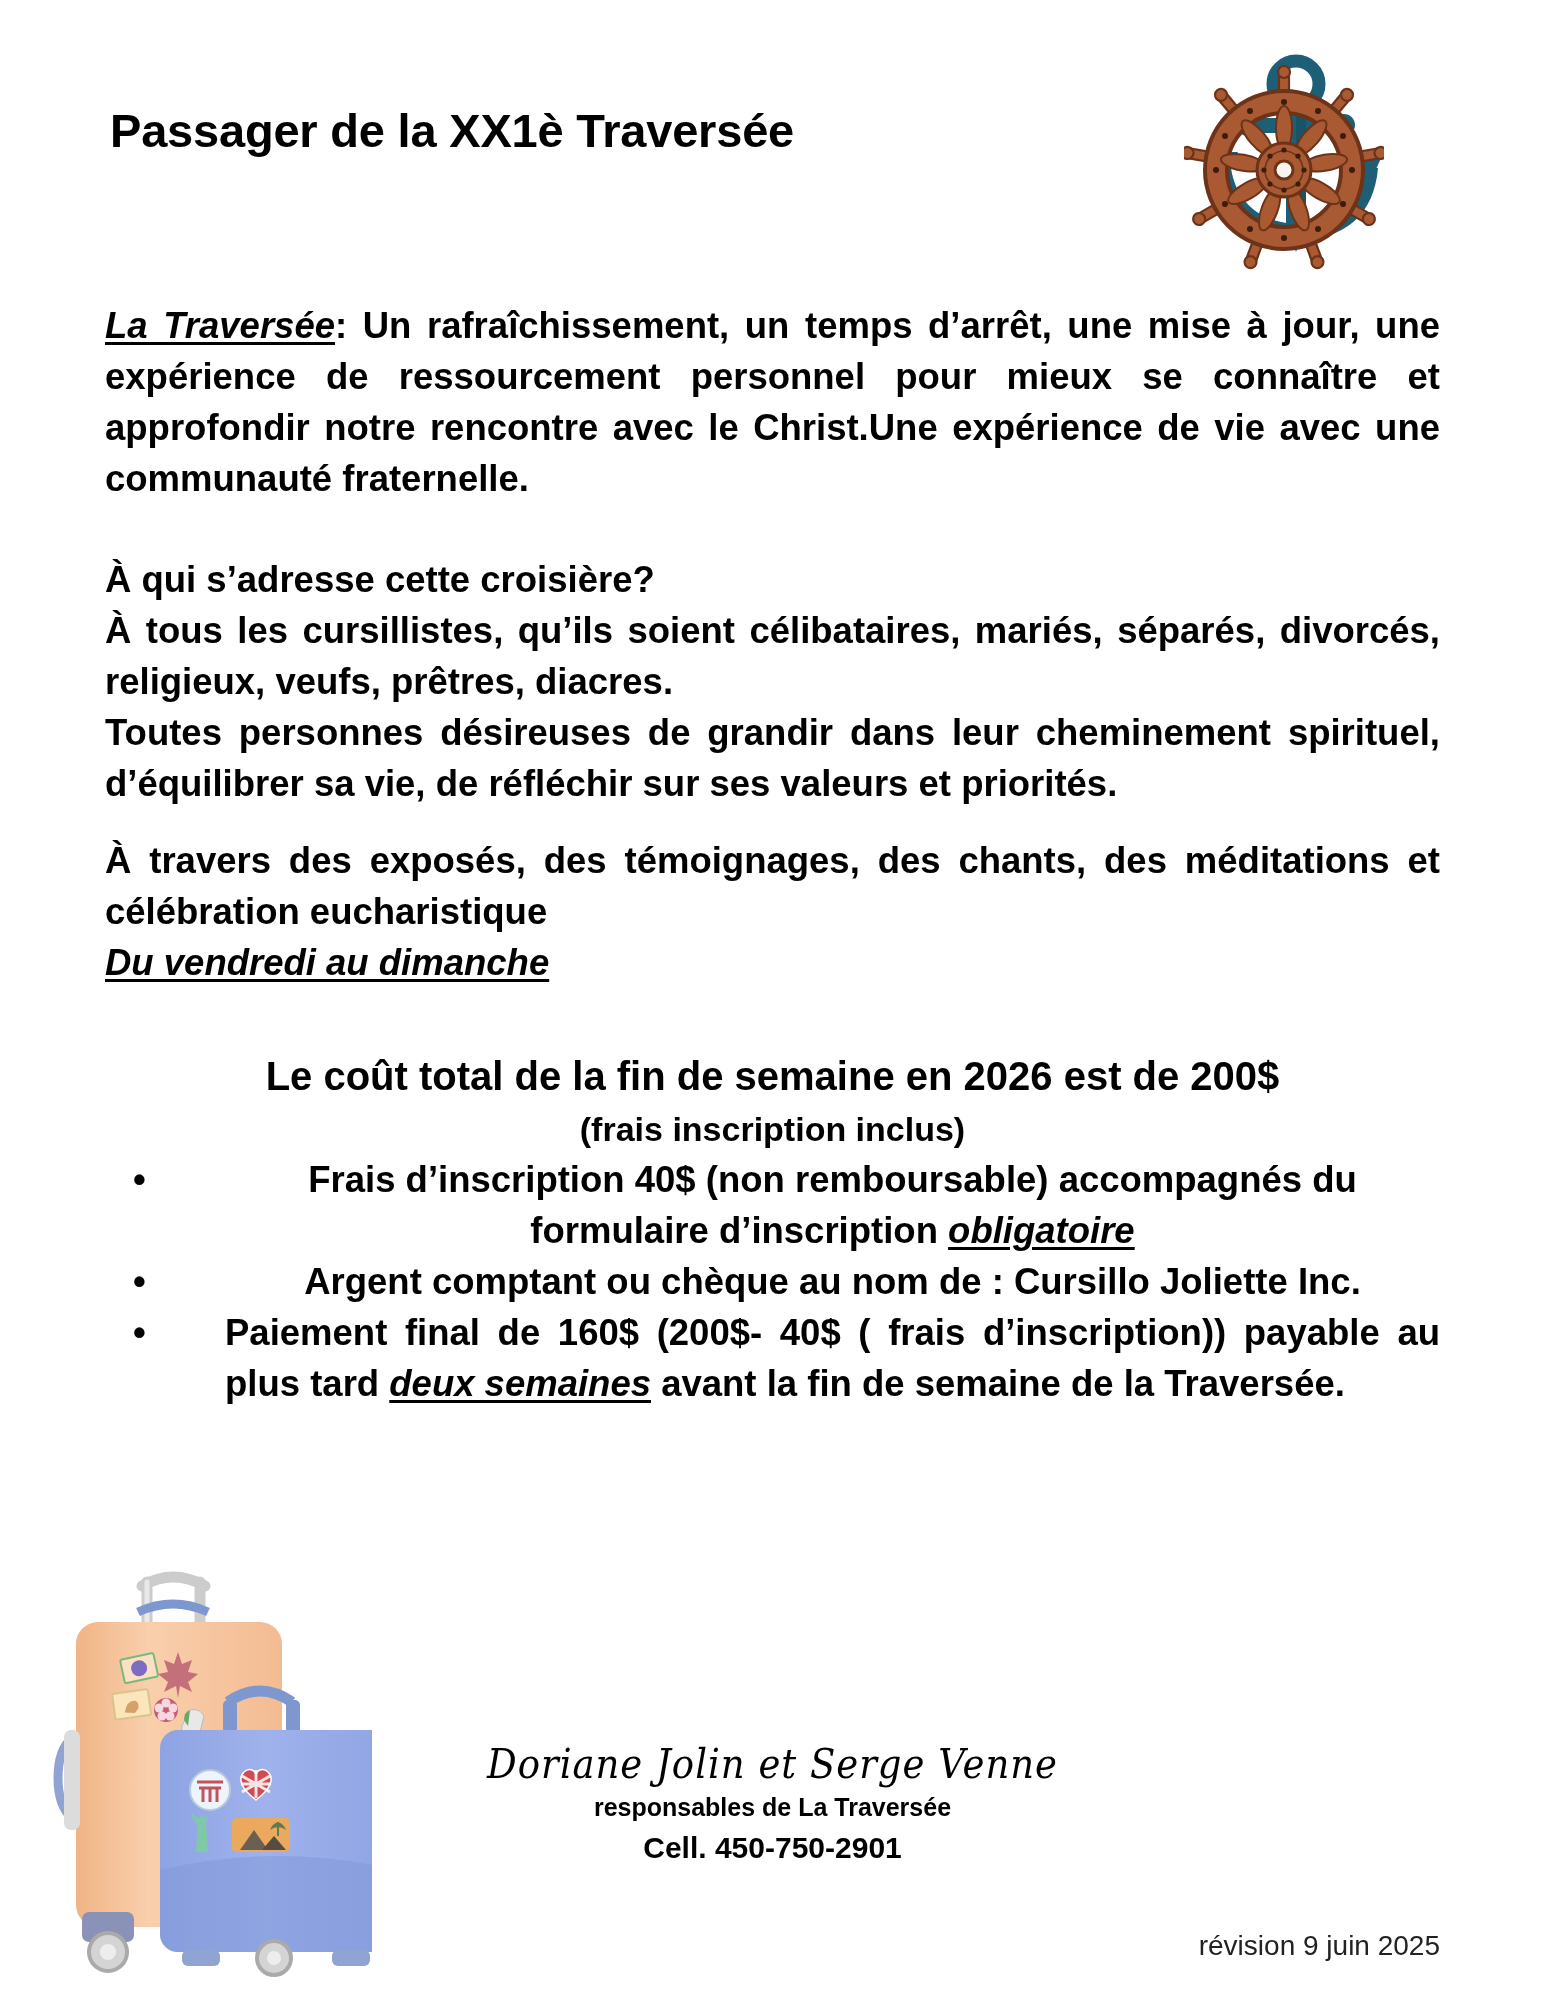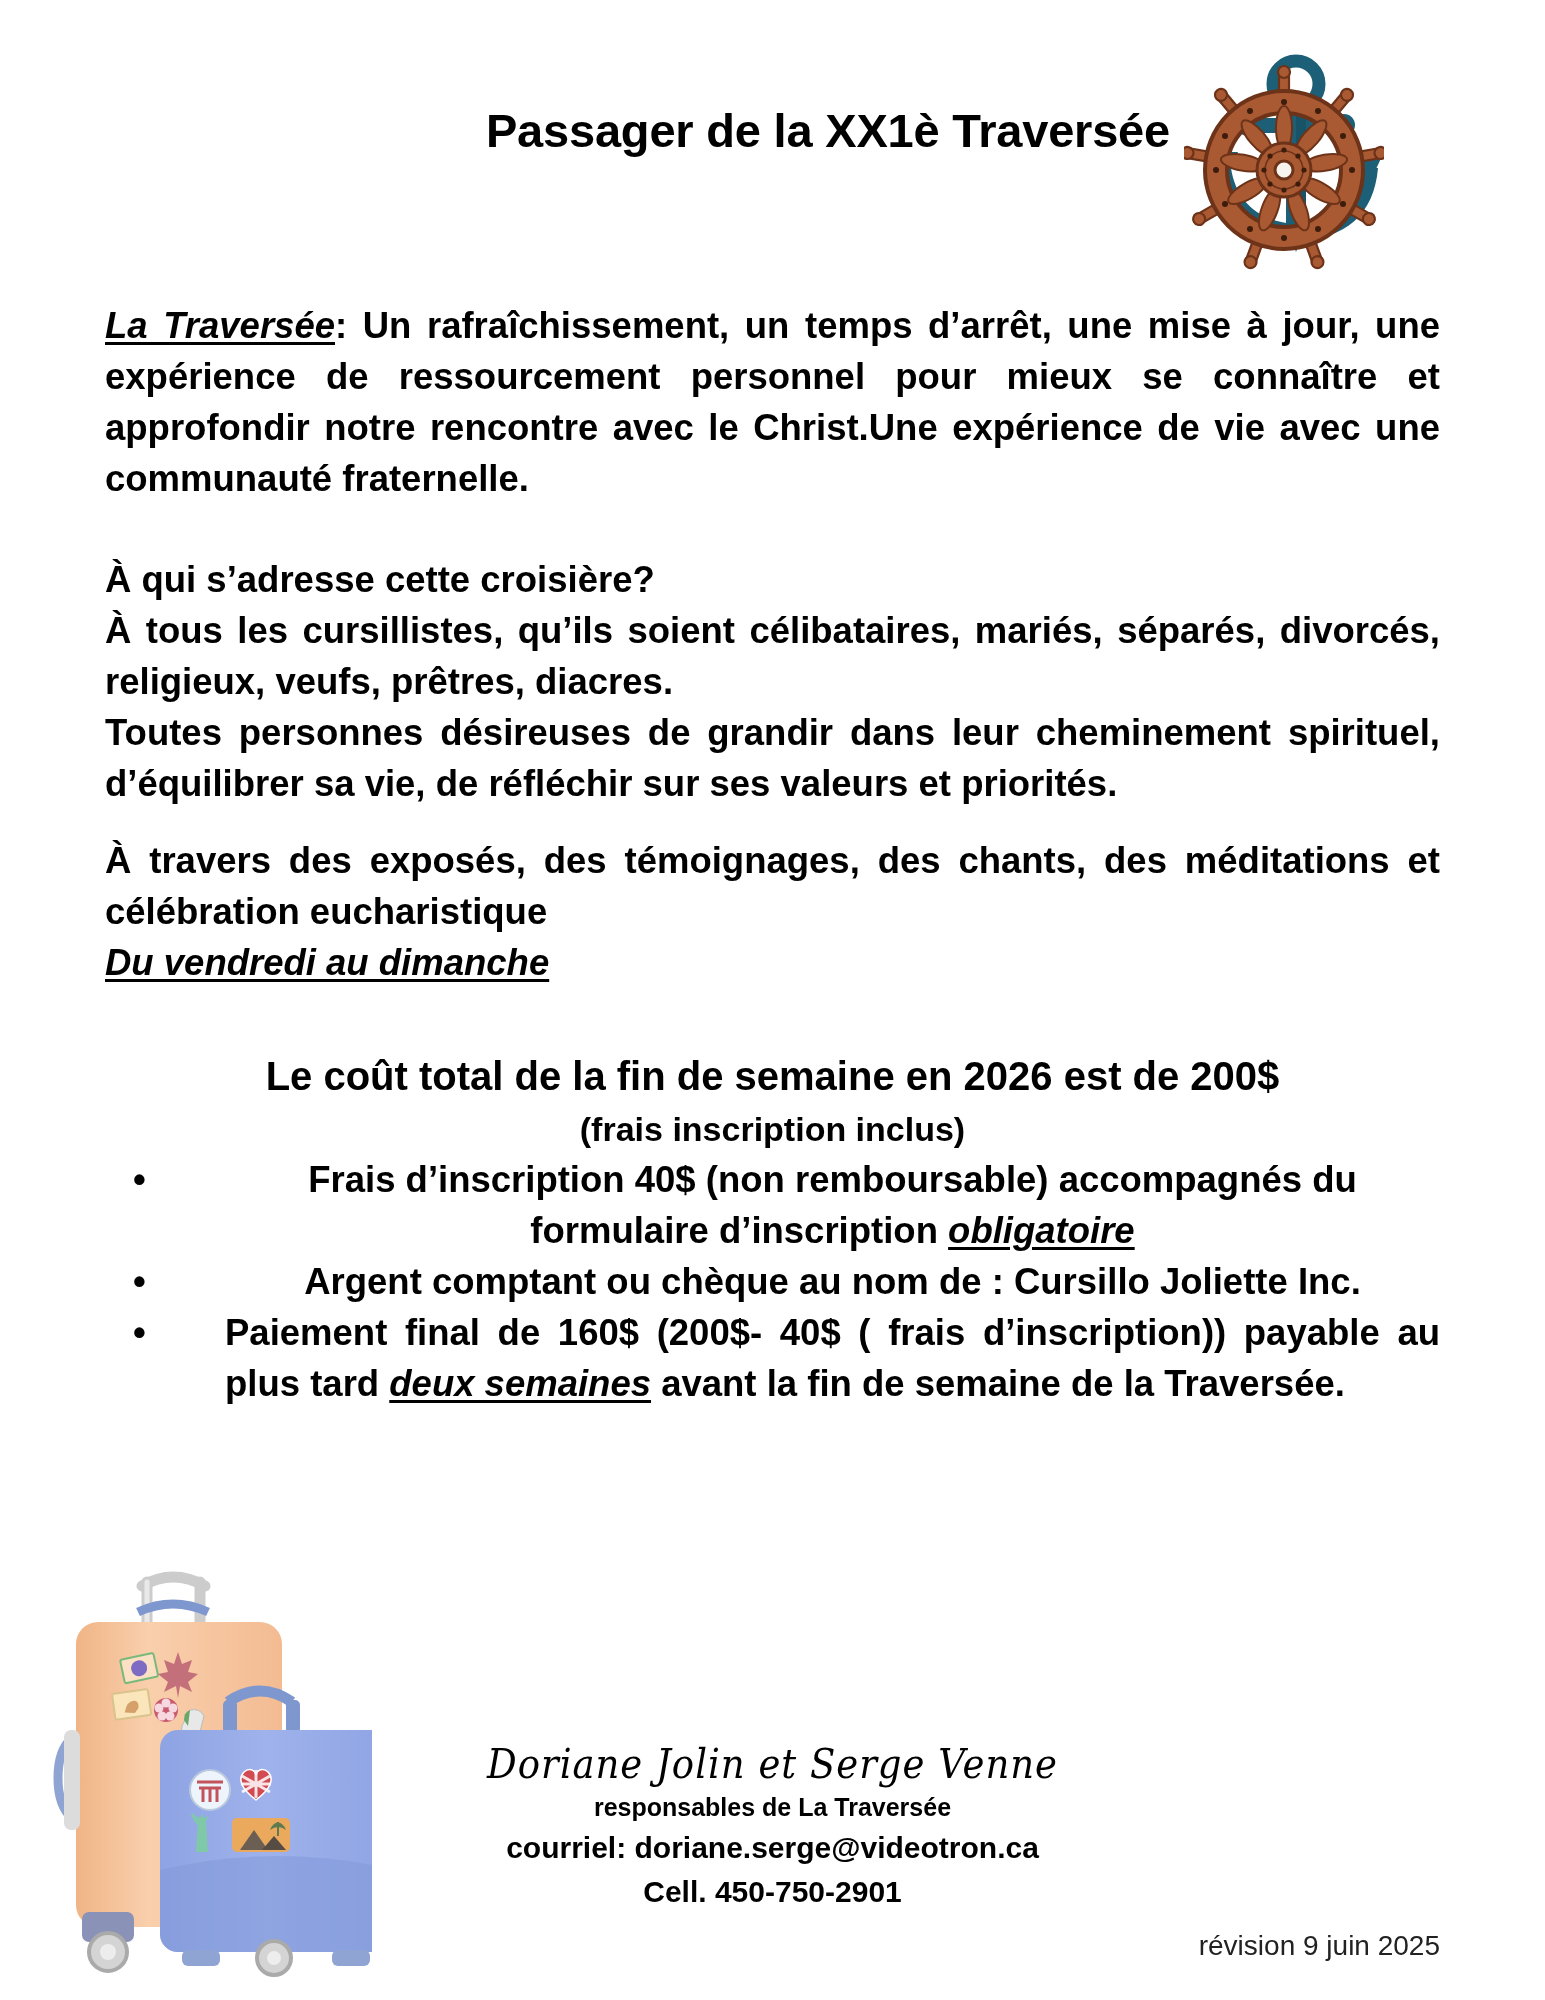--- a/index.html
+++ b/index.html
@@ -39,21 +39,21 @@
     height: 440px;
   }
   .luggage svg { display: block; width: 100%; height: 100%; }
 
   
   .title-block {
     position: absolute;
     left: 110px;
     top: 100px;
     width: 1060px;
-    text-align: right;
+    text-align: left;
     z-index: 3;
   }
   .title-line {
     font-weight: bold;
     font-size: 47px;
     line-height: 62px;
     letter-spacing: -0.2px;
   }
 
   
@@ -431,19 +431,18 @@
       <li class="wide"><span>Frais d’inscription 40$ (non remboursable) accompagnés du formulaire d’inscription </span><span class="u">obligatoire</span></li>
       <li class="wide"><span>Argent comptant ou chèque au nom de : Cursillo Joliette Inc.</span></li>
       <li class="just3"><span>Paiement final de 160$ (200$- 40$ ( frais d’inscription)) payable au plus tard </span><span class="u">deux semaines</span><span> avant la fin de semaine de la Traversée.</span></li>
     </ul>
 
   </div>
 
   <div class="footer">
     <div class="sig">Doriane  Jolin et Serge Venne</div>
     <div class="foot-line-sm">responsables de La Traversée</div>
-    <div class="foot-line-lg">courriel: doriane.serge@videotron.ca</div>
     <div class="foot-line-lg">Cell. 450-750-2901</div>
   </div>
 
   <div class="revision">révision 9 juin 2025</div>
 
 </div>
 
 </body></html>

